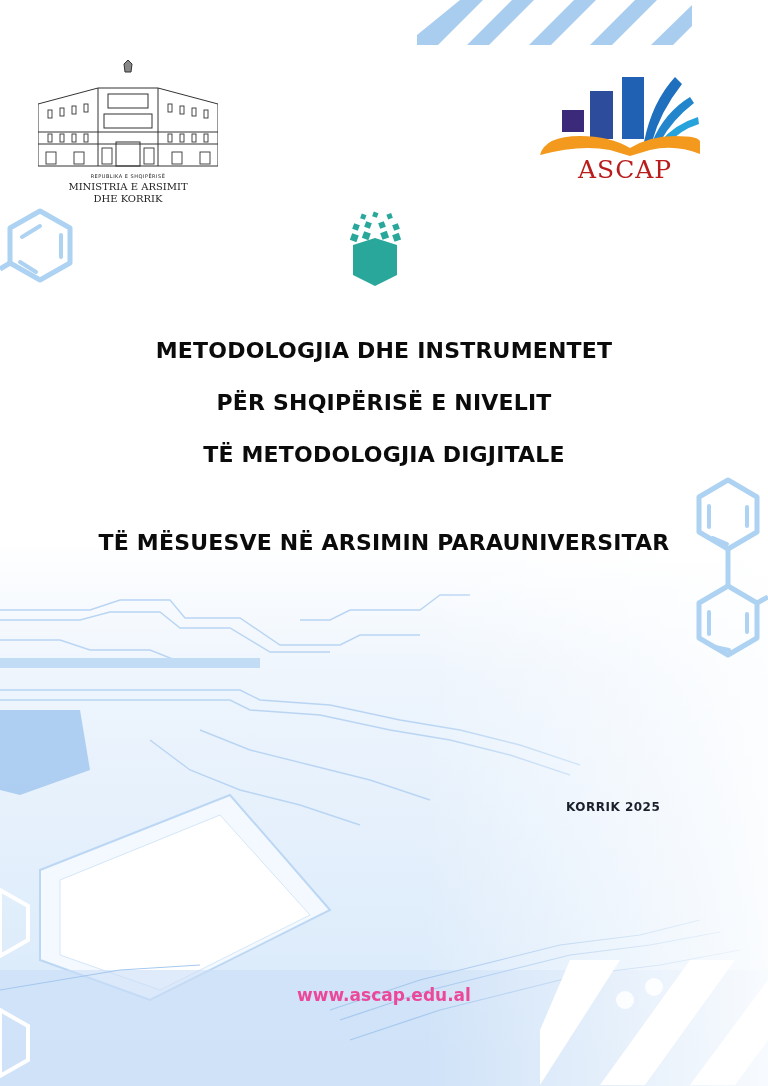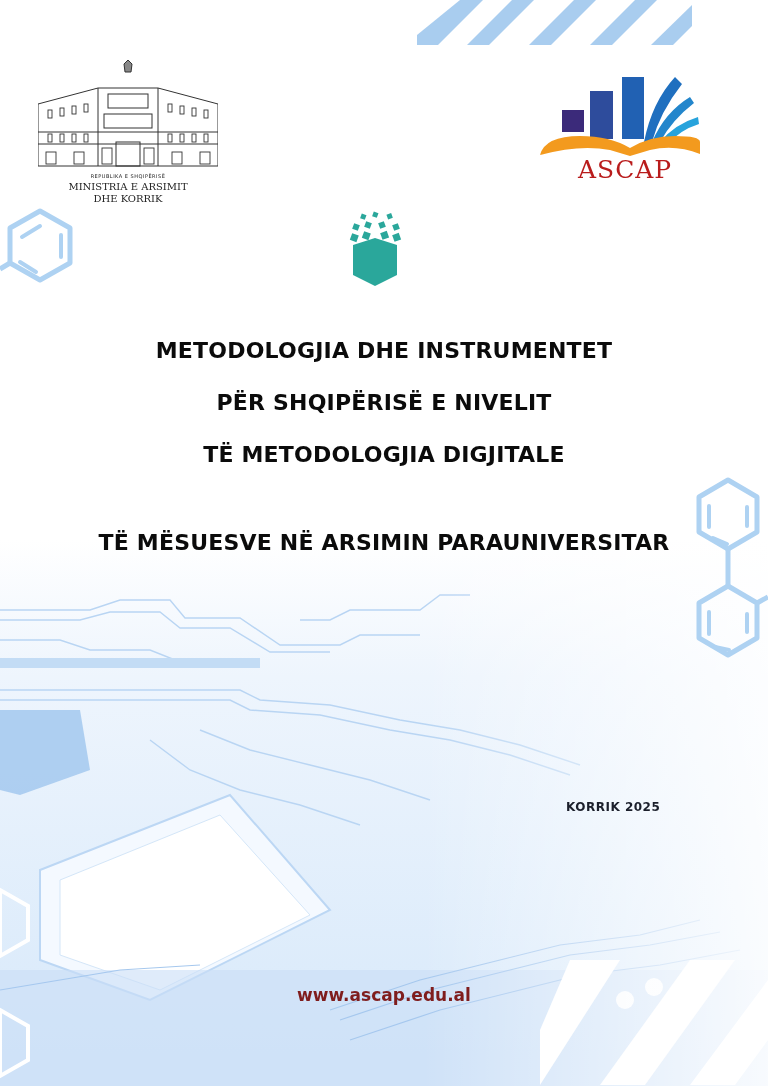--- a/index.html
+++ b/index.html
@@ -2,21 +2,21 @@
 <html><head>
 <meta charset="utf-8">
 <style>
   html, body { margin:0; padding:0; }
   body { width:768px; height:1086px; position:relative; overflow:hidden; background:#ffffff; font-family:"DejaVu Sans", sans-serif; }
   .abs { position:absolute; }
   .bg-circuit { position:absolute; left:0; top:540px; width:768px; height:546px; }
   .title { position:absolute; left:0; width:768px; text-align:center; font-family:"DejaVu Sans", sans-serif; font-weight:bold; color:#0b0b0b; font-size:22px; letter-spacing:0.2px; }
   .ministry-text { position:absolute; left:38px; width:180px; text-align:center; font-family:"DejaVu Serif", serif; color:#222; }
   .date { position:absolute; left:566px; top:800px; font-family:"DejaVu Sans", sans-serif; font-weight:bold; font-size:12px; color:#1b1f2b; letter-spacing:0.5px; }
-  .url { position:absolute; left:0; width:768px; top:985px; text-align:center; font-family:"DejaVu Sans", sans-serif; font-weight:bold; font-size:17px; color:#7f1d1d; }
+  .url { position:absolute; left:0; width:768px; top:985px; text-align:center; font-family:"DejaVu Sans", sans-serif; font-weight:bold; font-size:17px; color:#ec4899; }
   .ascap-text { position:absolute; left:578px; top:155px; font-family:"DejaVu Serif", serif; font-size:25px; color:#b91c1c; letter-spacing:1px; }
 </style>
 </head>
 <body>
 
 <svg class="bg-circuit" viewBox="0 0 768 546" preserveAspectRatio="none">
   <defs>
     <linearGradient id="fadeTop" x1="0" y1="0" x2="0" y2="1">
       <stop offset="0" stop-color="#ffffff" stop-opacity="1"></stop>
       <stop offset="0.25" stop-color="#eef5fd" stop-opacity="1"></stop>

